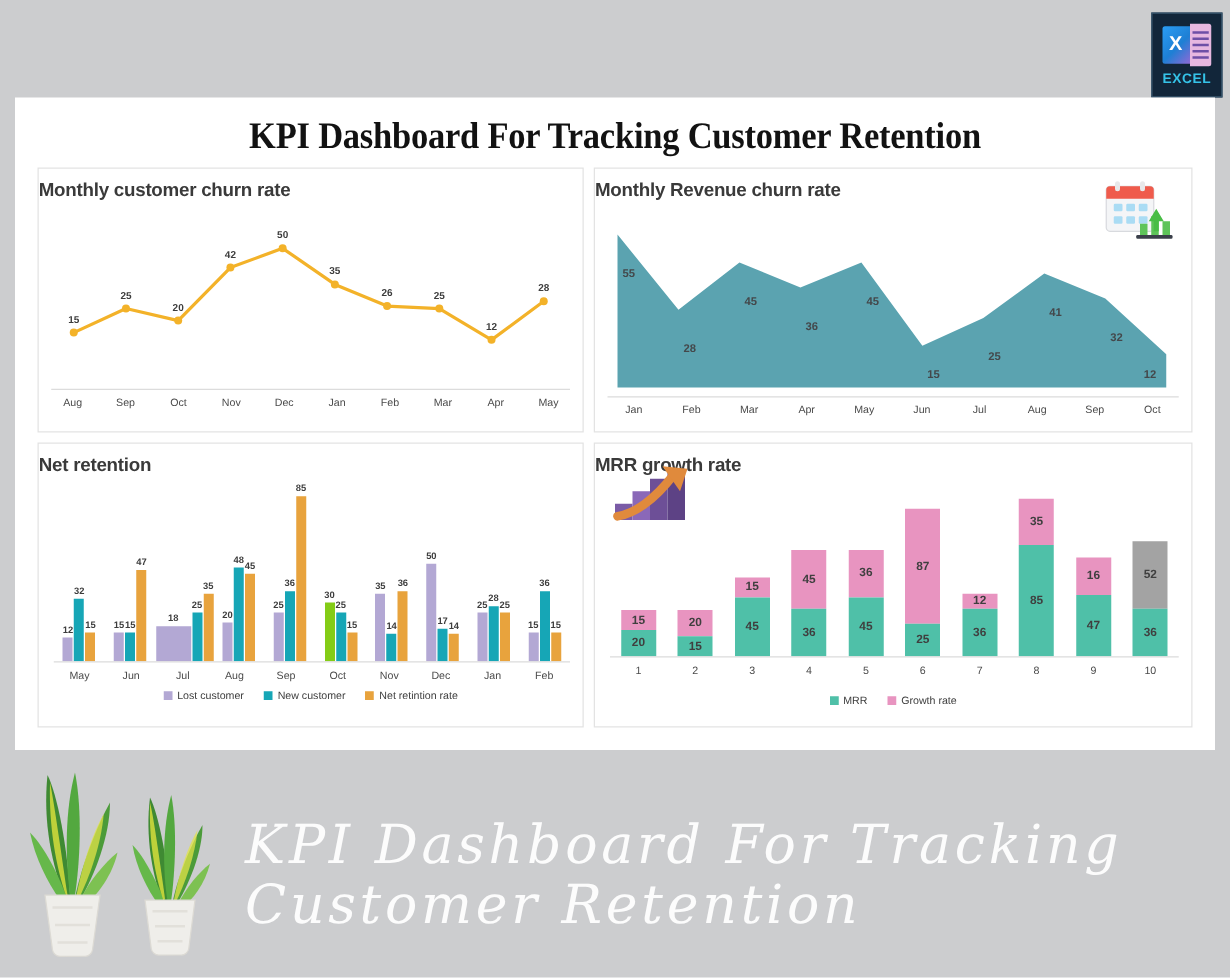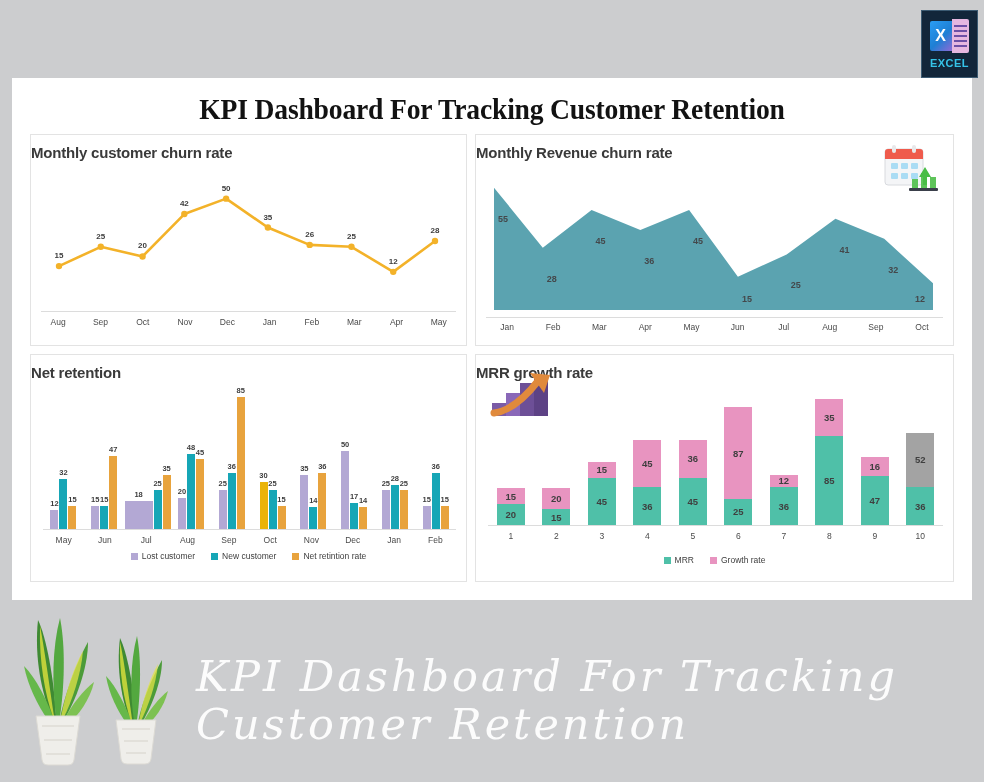--- a/index.html
+++ b/index.html
@@ -265,21 +265,21 @@
               <b>25</b>
             </div>
             <div class="bar" style="background: rgb(22, 166, 182); height: 40%;">
               <b>36</b>
             </div>
             <div class="bar" style="background: rgb(232, 163, 61); height: 94.4444%;">
               <b>85</b>
             </div>
           </div>
           <div class="group">
-            <div class="bar" style="background: #eab308; height: 33.3333%;">
+            <div class="bar" style="background: #84cc16; height: 33.3333%;">
               <b>30</b>
             </div>
             <div class="bar" style="background: rgb(22, 166, 182); height: 27.7778%;">
               <b>25</b>
             </div>
             <div class="bar" style="background: rgb(232, 163, 61); height: 16.6667%;">
               <b>15</b>
             </div>
           </div>
           <div class="group">
@@ -401,21 +401,21 @@
             </div>
           </div>
           <div class="sgroup">
             <div class="stack">
               <div class="seg" style="background: rgb(232, 148, 192); height: 36.75px;">35</div>
               <div class="seg" style="background: rgb(79, 192, 168); height: 89.25px;">85</div>
             </div>
           </div>
           <div class="sgroup">
             <div class="stack">
-              <div class="seg" style="background: rgb(232, 148, 192); height: 19px;">16</div>
+              <div class="seg" style="background: rgb(232, 148, 192); height: 30px;">16</div>
               <div class="seg" style="background: rgb(79, 192, 168); height: 49.35px;">47</div>
             </div>
           </div>
           <div class="sgroup">
             <div class="stack">
               <div class="seg" style="background: #a3a3a3; height: 54.6px;">52</div>
               <div class="seg" style="background: rgb(79, 192, 168); height: 37.8px;">36</div>
             </div>
           </div>
         </div>

